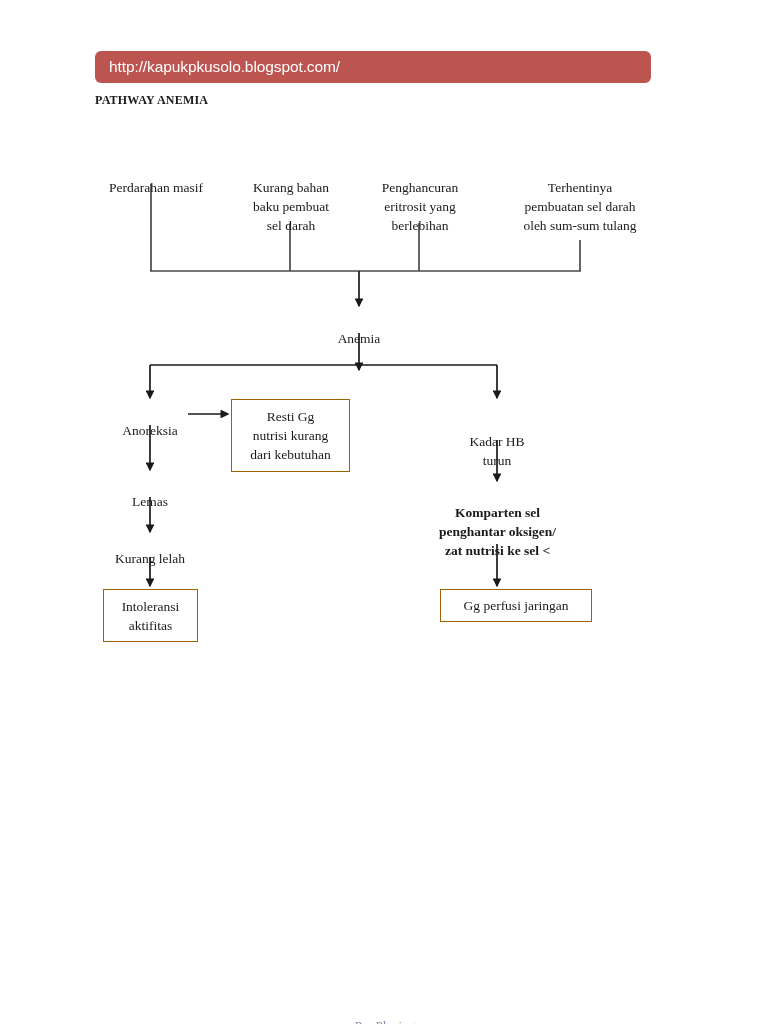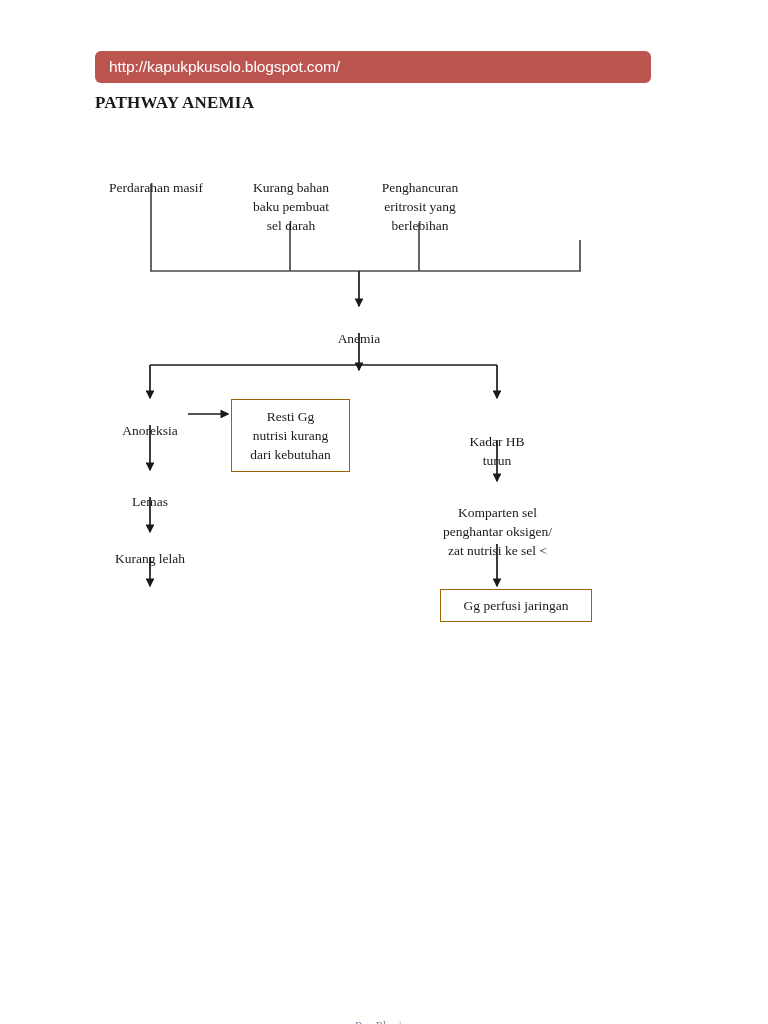--- a/index.html
+++ b/index.html
@@ -45,21 +45,21 @@
     letter-spacing: -0.1px;
     white-space: nowrap;
   }
 
   .doc-title {
     position: absolute;
     left: 95px;
     top: 93px;
     font-family: "Liberation Serif", "DejaVu Serif", serif;
     font-weight: bold;
-    font-size: 17px;
+    font-size: 12px;
     letter-spacing: 0.2px;
   }
 
   
   .node {
     position: absolute;
     text-align: center;
     font-size: 13.5px;
     line-height: 19px;
     white-space: pre-line;
@@ -165,38 +165,43 @@
   <div class="node" style="left:96px; top:162px; width:120px;">Perdarahan masif</div>
 
   <div class="node" style="left:235px; top:162px; width:112px;">Kurang bahan
 baku pembuat
 sel darah</div>
 
   <div class="node" style="left:363px; top:162px; width:114px;">Penghancuran
 eritrosit yang
 berlebihan</div>
 
+  <div class="node" style="left:496px; top:162px; width:168px;">Terhentinya
+pembuatan sel darah
+oleh sum-sum tulang</div>
 
   <div class="node" style="left:309px; top:313px; width:100px;">Anemia</div>
 
   <div class="node" style="left:100px; top:405px; width:100px;">Anoreksia</div>
 
   <div class="node" style="left:100px; top:476px; width:100px;font-family:Liberation Serif, serif;">Lemas</div>
 
   <div class="node" style="left:100px; top:533px; width:100px;">Kurang lelah</div>
 
   <div class="node" style="left:437px; top:416px; width:120px;">Kadar HB
 turun</div>
 
-  <div class="node" style="left:425px; top:487px; width:145px;">Komparten sel
+  <div class="node" style="left:425px; top:487px; width:145px;font-weight:bold;">Komparten sel
 penghantar oksigen/
 zat nutrisi ke sel &lt;</div>
 
   <div class="redbox" style="left:231px; top:399px; width:119px; height:73px;">Resti Gg
 nutrisi kurang
 dari kebutuhan</div>
 
+  <div class="redbox" style="left:103px; top:589px; width:95px; height:53px;">Intoleransi
+aktifitas</div>
 
   <div class="redbox" style="left:440px; top:589px; width:152px; height:33px;">Gg perfusi jaringan</div>
 
   <div class="bottom-cut">Pre Planing</div>
 
 </div>
 
 </body></html>

